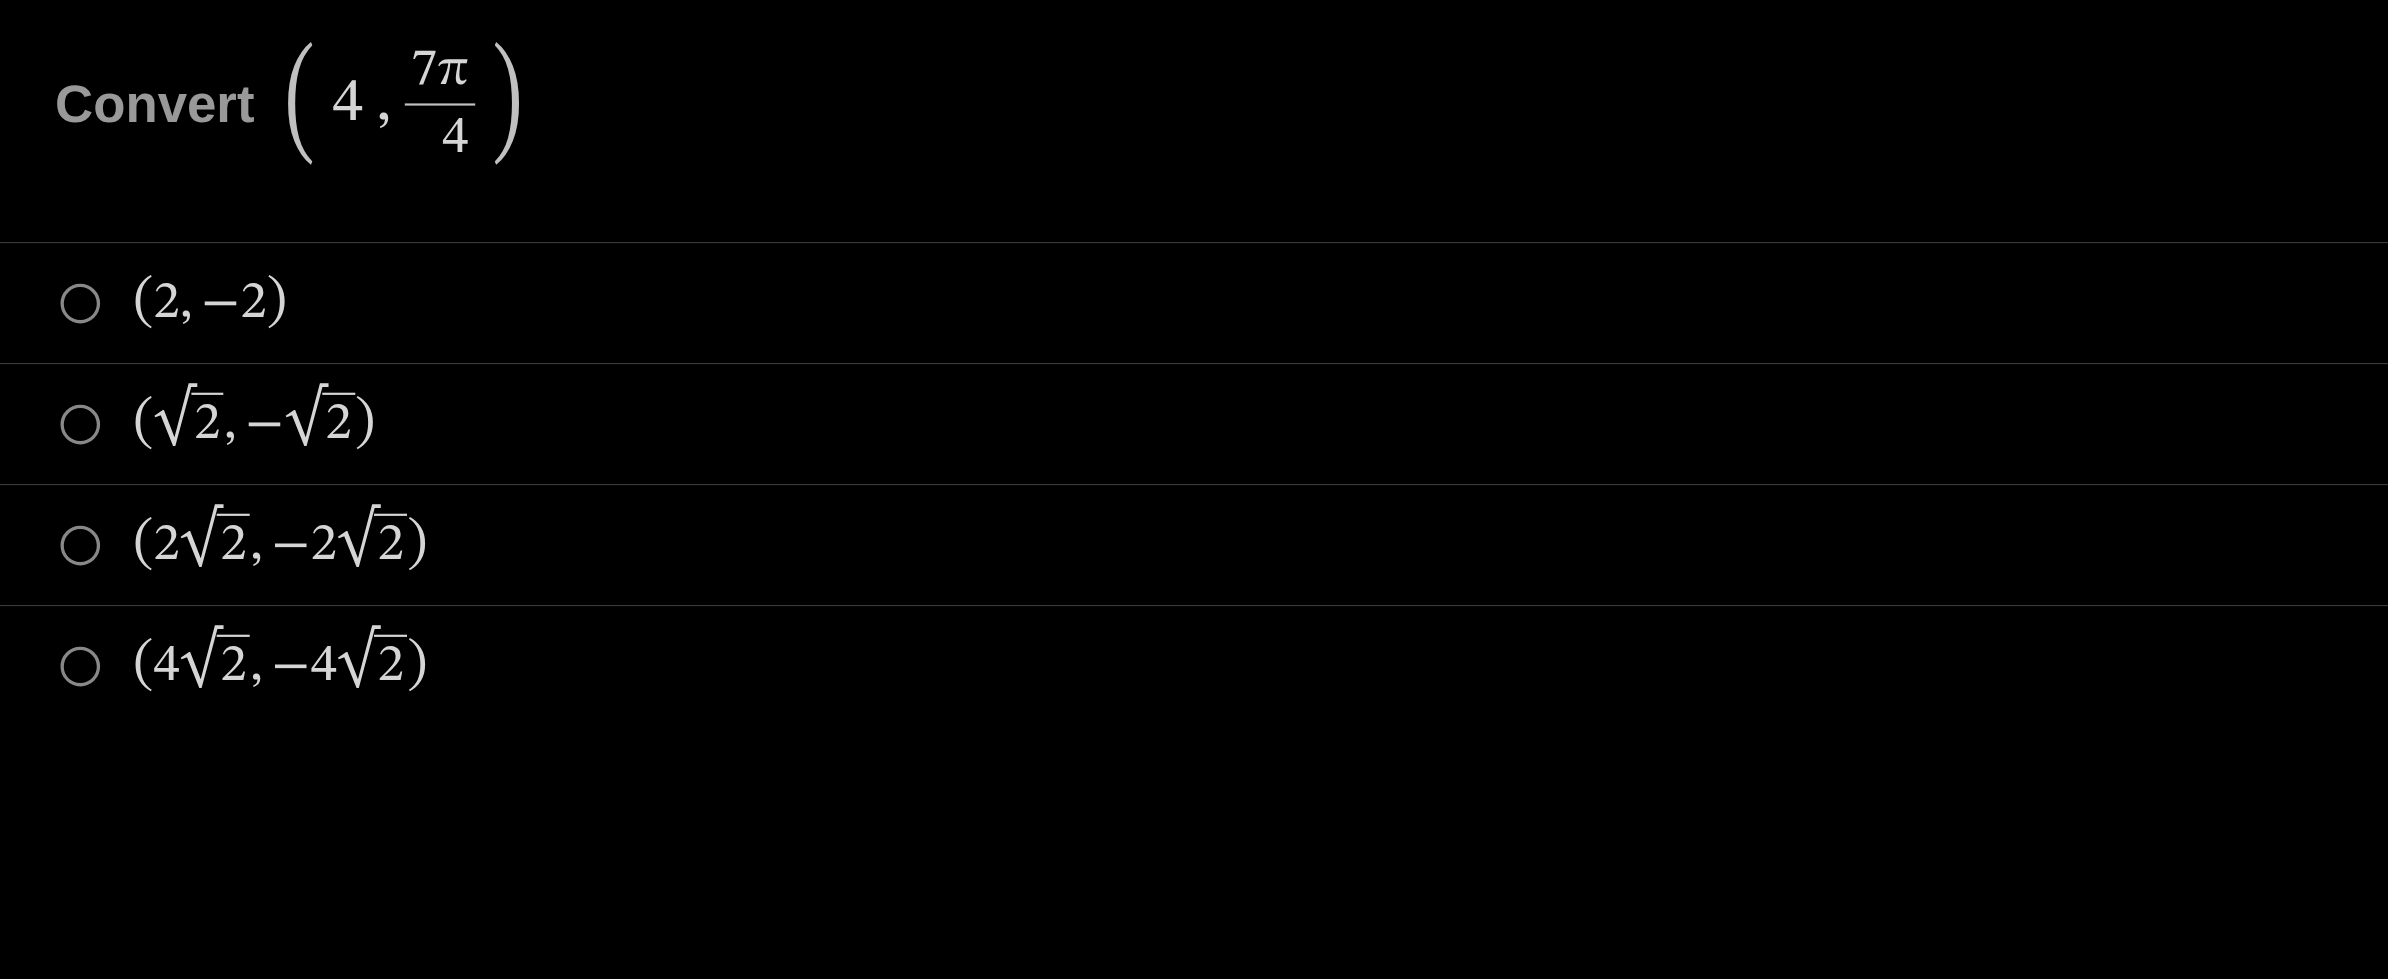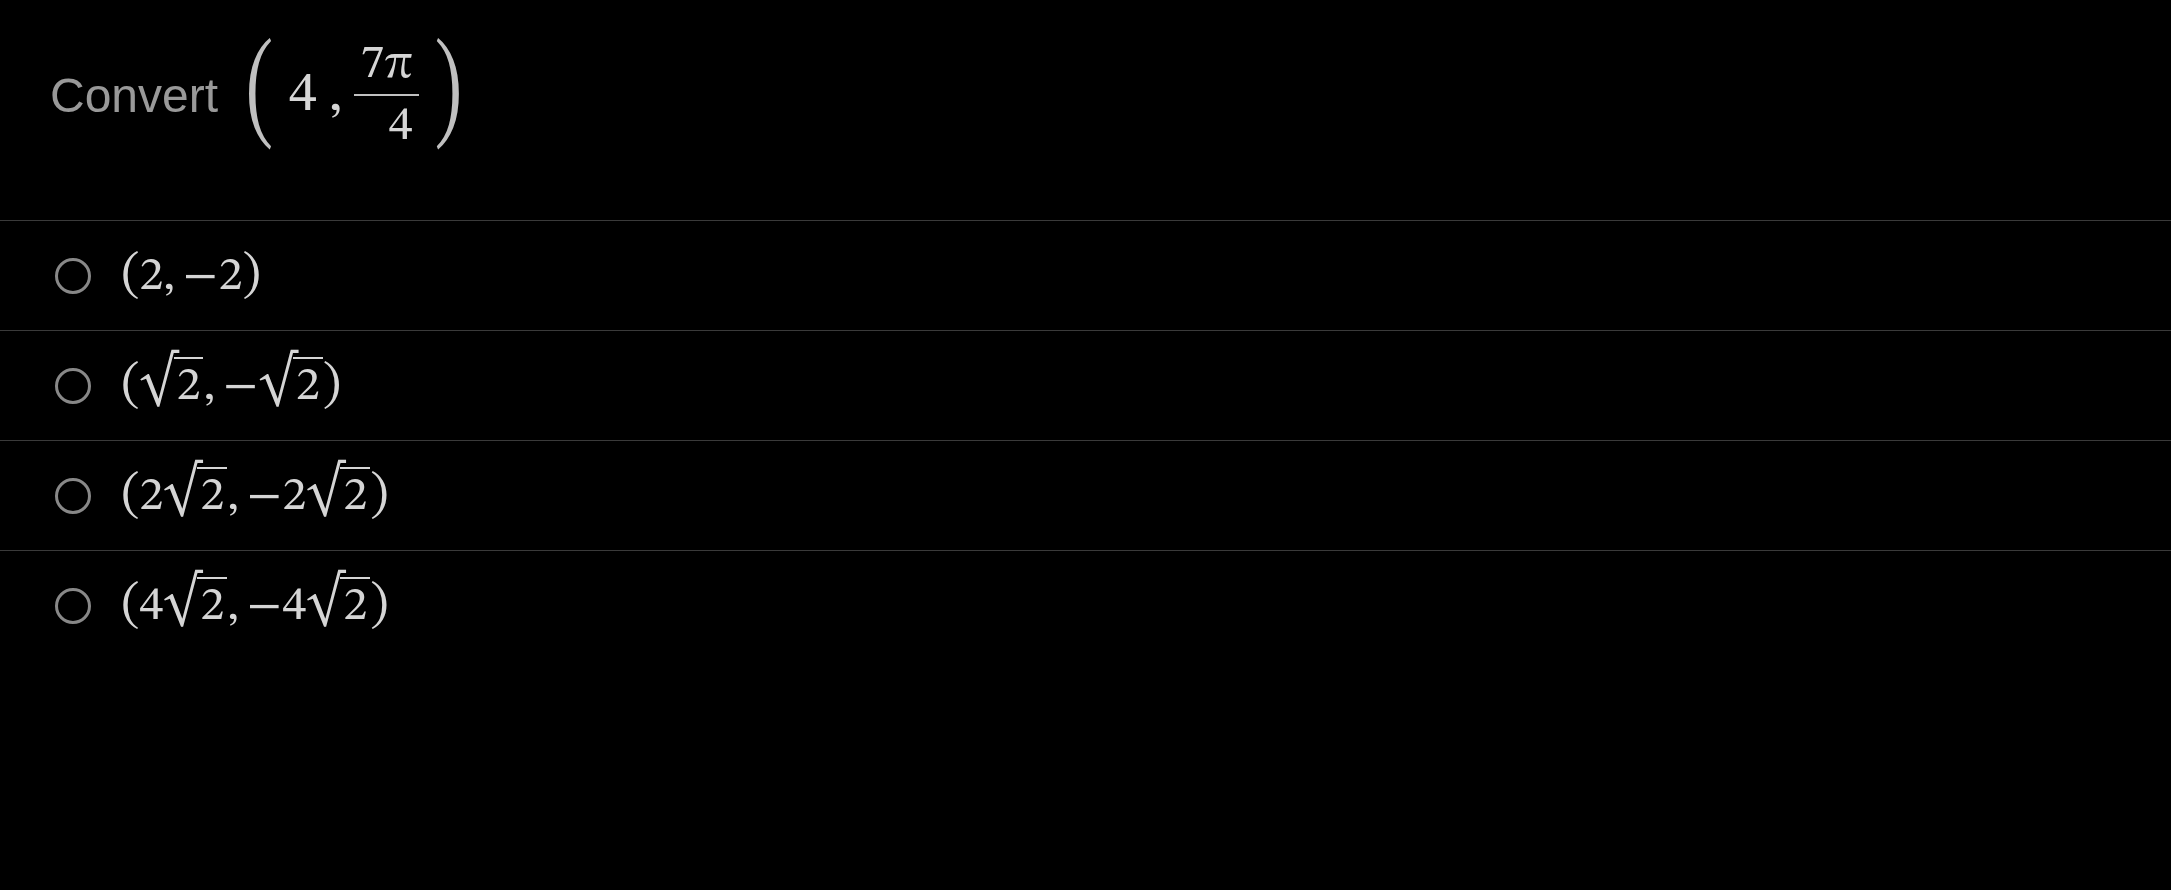--- a/index.html
+++ b/index.html
@@ -21,21 +21,21 @@
     .question-prompt {
       font-size: 48px;
       color: #999999;
       display: flex;
       align-items: center;
       flex-wrap: wrap;
       gap: 20px;
       margin-bottom: 70px;
     }
     .question-prompt .text-before {
-      font-weight: 400;
+      font-weight: 700;
     }
     .question-prompt .text-after {
       font-weight: 400;
     }
     .polar-coord {
       color: #d5d5d5;
       font-family: "Cambria Math", "STIX Two Math", "Times New Roman", serif;
       display: inline-flex;
       align-items: center;
       font-size: 56px;

